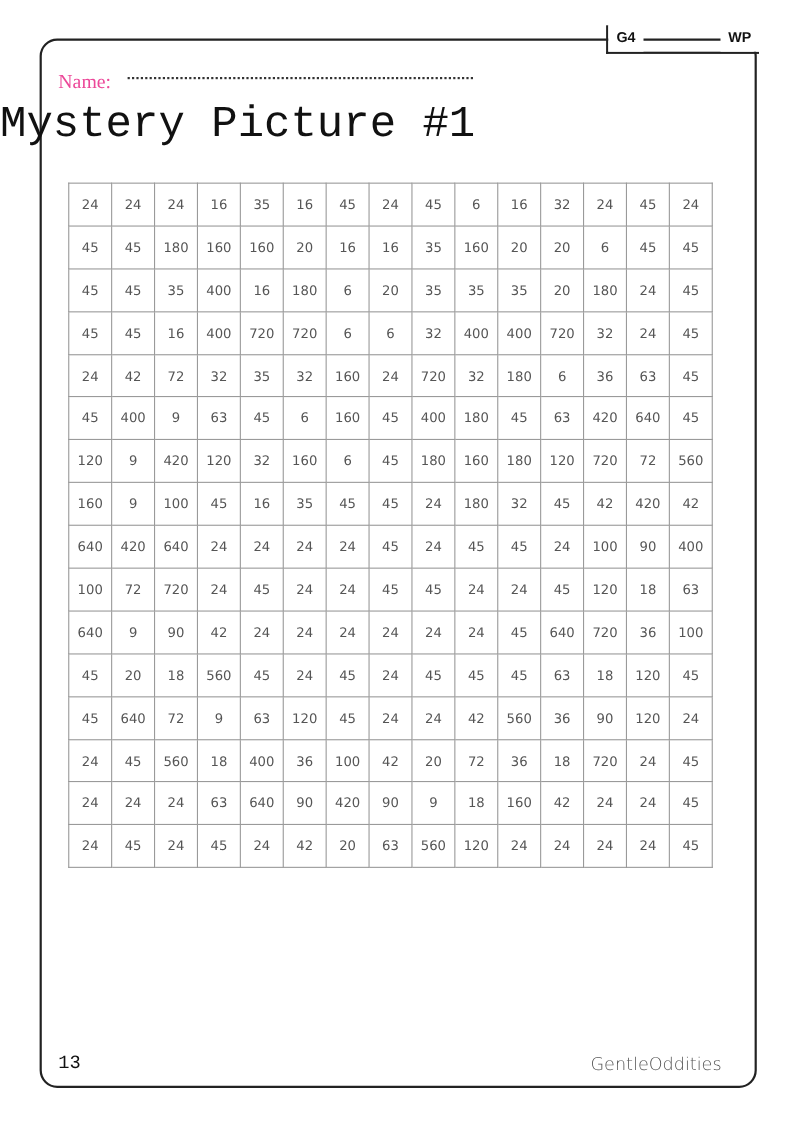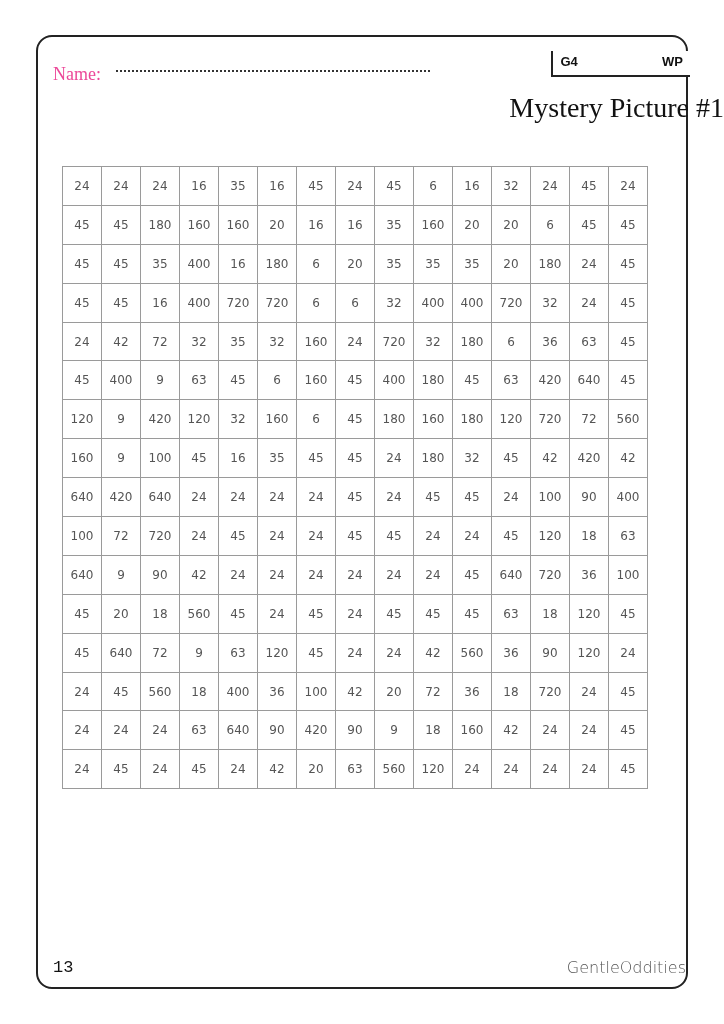--- a/index.html
+++ b/index.html
@@ -2,56 +2,56 @@
 <html><head>
 <meta charset="utf-8">
 <style>
   html, body { margin: 0; padding: 0; background: #ffffff; }
   body { width: 724px; height: 1024px; position: relative; overflow: hidden; }
   .page-frame {
     position: absolute; left: 36px; top: 35px; width: 652px; height: 954px;
     border: 2px solid #222; border-radius: 16px; box-sizing: border-box;
   }
   .tags {
-    position: absolute; right: 34px; top: 51px; display: flex;
+    position: absolute; right: 34px; top: 23px; display: flex;
     border-left: 2px solid #222; border-bottom: 2px solid #222; height: 24px;
   }
   .tag {
     font-family: "Liberation Sans", sans-serif; font-weight: bold; font-size: 13px;
     line-height: 22px; padding: 0 7px; color: #111; background: #fff;
   }
   .tag.dark { background: #000; color: #fff; margin-top: 41px; }
   .name-label {
     position: absolute; left: 53px; top: 64px;
     font-family: "Liberation Serif", serif; font-size: 18px; color: #ec4899;
   }
   .name-line {
     position: absolute; left: 116px; top: 64px; width: 314px;
     border-bottom: 2px dotted #333; height: 6px;
   }
   .title {
-    position: absolute; left: 0; width: 724px; top: 92px; text-align: right;
-    font-family: Liberation Serif, serif; font-size: 28px; color: #111;
+    position: absolute; left: 0; width: 724px; top: 92px; text-align: left;
+    font-family: Liberation Mono, monospace; font-size: 40px; color: #111;
   }
   .grid {
     position: absolute; left: 62px; top: 166px;
     border-collapse: collapse;
   }
   .grid td {
     width: 39px; height: 38.9px; border: 1.5px solid #9a9a9a; padding: 0;
     text-align: center; vertical-align: middle;
     font-family: "DejaVu Sans", sans-serif; font-size: 12px; color: #555;
     box-sizing: border-box;
   }
   .page-num {
     position: absolute; left: 53px; top: 958px;
     font-family: Liberation Mono, monospace; font-size: 17px; color: #111;
   }
   .brand {
-    position: absolute; right: 38px; top: 958px;
+    position: absolute; right: 68px; top: 958px;
     font-family: "DejaVu Sans", sans-serif; font-size: 16px; color: #555; font-weight: 300; margin-left: 11px;
   }
 </style>
 </head>
 <body>
 
 <div class="page-frame"></div>
 
 <div class="tags">
   <span class="tag">G4</span>

